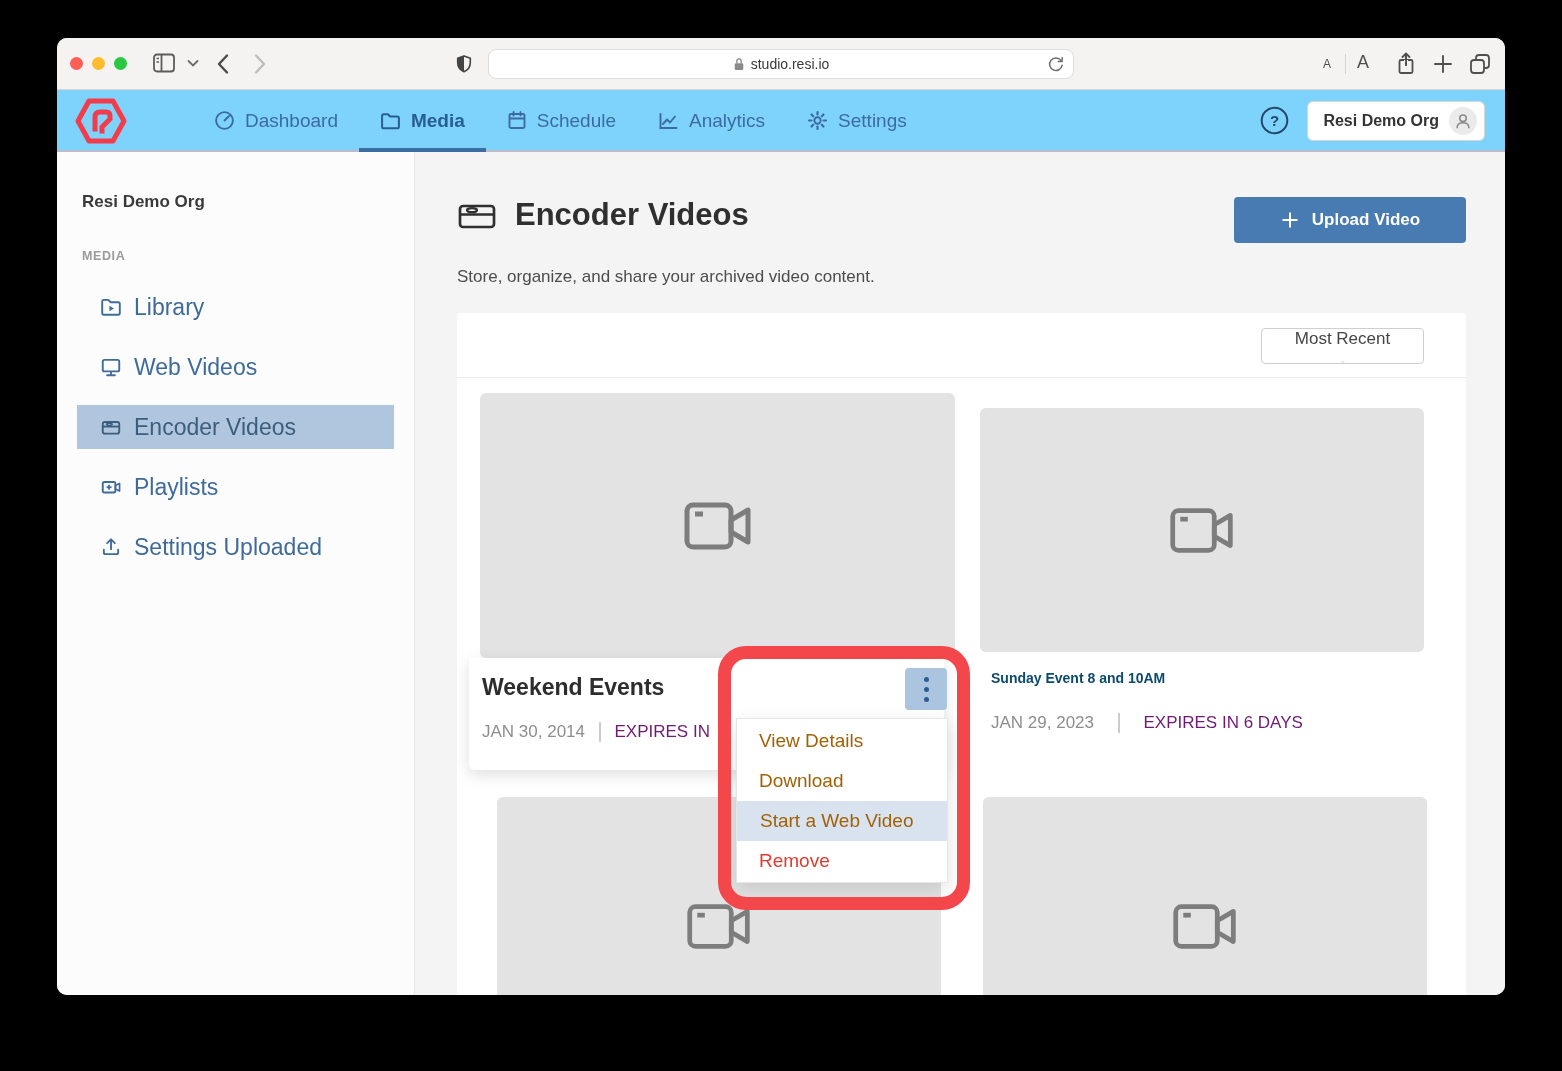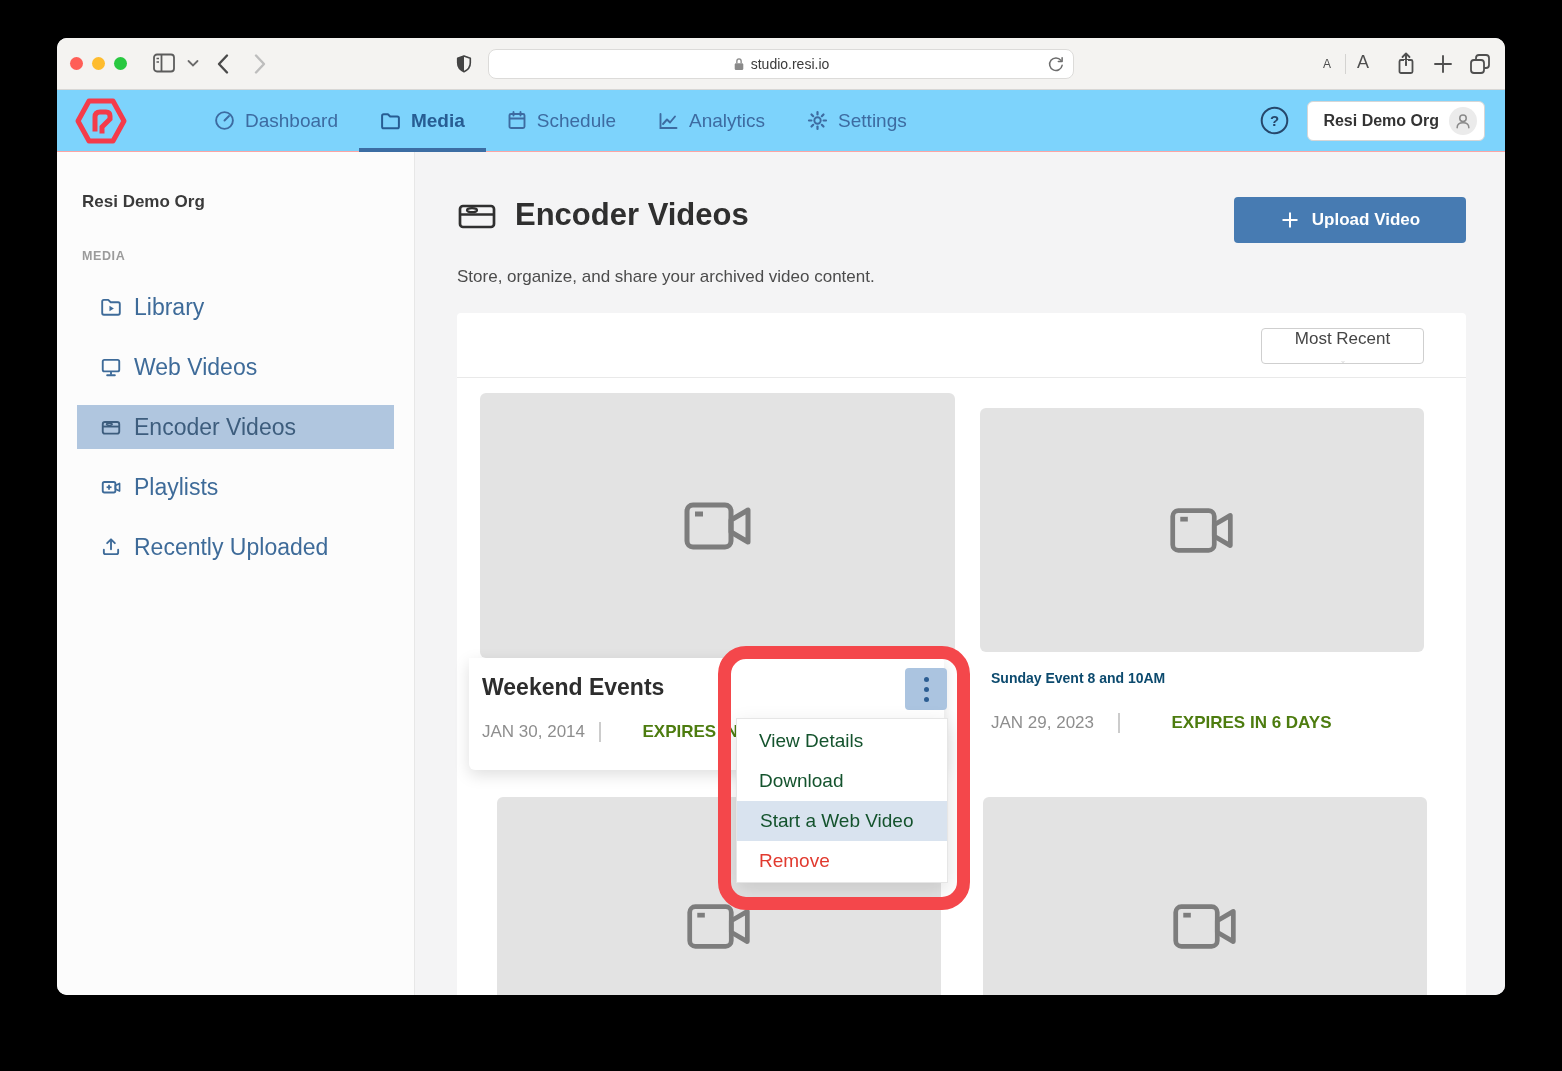--- a/index.html
+++ b/index.html
@@ -56,30 +56,30 @@
   .thumb.t3 { left:40px; top:484px; width:444px; height:310px; }
   .thumb.t4 { left:526px; top:484px; width:444px; height:310px; }
   .thumb.t3 .cam, .thumb.t4 .cam { position:absolute; top:102px; left:50%; transform:translateX(-50%); }
 
   .info1 { position:absolute; left:12px; top:345px; width:475px; height:112px; background:#fff; border-radius:0 0 6px 6px; box-shadow:0 5px 16px rgba(0,0,0,0.13); z-index:2; }
   .info1 .ttl { position:absolute; left:13px; top:16px; font-size:23px; font-weight:bold; color:#2d2d2d; }
   .daterow { display:flex; align-items:center; gap:14px; font-size:17px; }
   .info1 .daterow { position:absolute; left:13px; top:64px; }
   .date { color:#8e8e8e; }
   .pipe { width:1.5px; height:20px; background:#ccc; }
-  .expires { color:#4d7c0f; font-weight:bold; white-space:nowrap;margin-left:28px; }
+  .expires { color:#701a75; font-weight:normal; white-space:nowrap; }
 
   .ttl2 { position:absolute; left:534px; top:357px; font-size:14px; font-weight:bold; color:#0c4a6e; }
   .daterow2 { position:absolute; left:534px; top:400px;gap:24px; }
 
   .kebab { position:absolute; left:448px; top:355px; width:42px; height:42px; background:#abc4e0; border:none; border-radius:4px; z-index:5; display:flex; flex-direction:column; align-items:center; justify-content:center; gap:5px; cursor:pointer; }
   .kebab i { width:5px; height:5px; border-radius:50%; background:#2c5d92; }
 
   .menu { position:absolute; left:279px; top:405px; width:212px; height:165px; background:#fff; border:1px solid #e6e6e6; box-shadow:0 7px 20px rgba(0,0,0,0.12); z-index:8; padding-top:2px; }
-  .menu-item { height:40px; line-height:40px; padding-left:22px; font-size:19px; color:#14532d; cursor:pointer; }
+  .menu-item { height:40px; line-height:40px; padding-left:22px; font-size:19px; color:#a16207; cursor:pointer; }
   .menu-item.hl { background:#d9e3ef;padding-left:23px; }
   .menu-item.danger { color:#e13a2f; }
 
   .ring { position:absolute; left:261px; top:333px; width:252px; height:264px; border:13px solid #f4474b; border-radius:28px; z-index:20; pointer-events:none; }
 </style>
 </head>
 <body>
 
 <div class="window">
 
@@ -244,21 +244,21 @@
             <path d="M14 8.6 L17.8 6.8 V13.7 L14 11.9 Z" fill="none" stroke="currentColor" stroke-width="1.5" stroke-linejoin="round"></path>
           </svg>
           <span>Playlists</span>
         </li>
         <li class="side-item">
           <svg width="22" height="22" viewBox="0 0 20 20">
             <line x1="10" y1="3.5" x2="10" y2="12" stroke="currentColor" stroke-width="1.7" stroke-linecap="round"></line>
             <path d="M6.5 6.5 L10 3 L13.5 6.5" fill="none" stroke="currentColor" stroke-width="1.7" stroke-linecap="round" stroke-linejoin="round"></path>
             <path d="M3.5 12.5 V15 Q3.5 16.5 5 16.5 H15 Q16.5 16.5 16.5 15 V12.5" fill="none" stroke="currentColor" stroke-width="1.7" stroke-linecap="round"></path>
           </svg>
-          <span>Recently Uploaded</span>
+          <span>Settings Uploaded</span>
         </li>
       </ul>
     </aside>
 
     <main class="main">
       <div class="ptitle">
         <svg width="40" height="36" viewBox="0 0 40 36">
           <rect x="3" y="9" width="34" height="21" rx="3" fill="none" stroke="#2f2f2f" stroke-width="2.7"></rect>
           <line x1="3" y1="17.5" x2="37" y2="17.5" stroke="#2f2f2f" stroke-width="2.7"></line>
           <ellipse cx="15" cy="13.2" rx="5" ry="2" fill="none" stroke="#2f2f2f" stroke-width="2.2"></ellipse>

